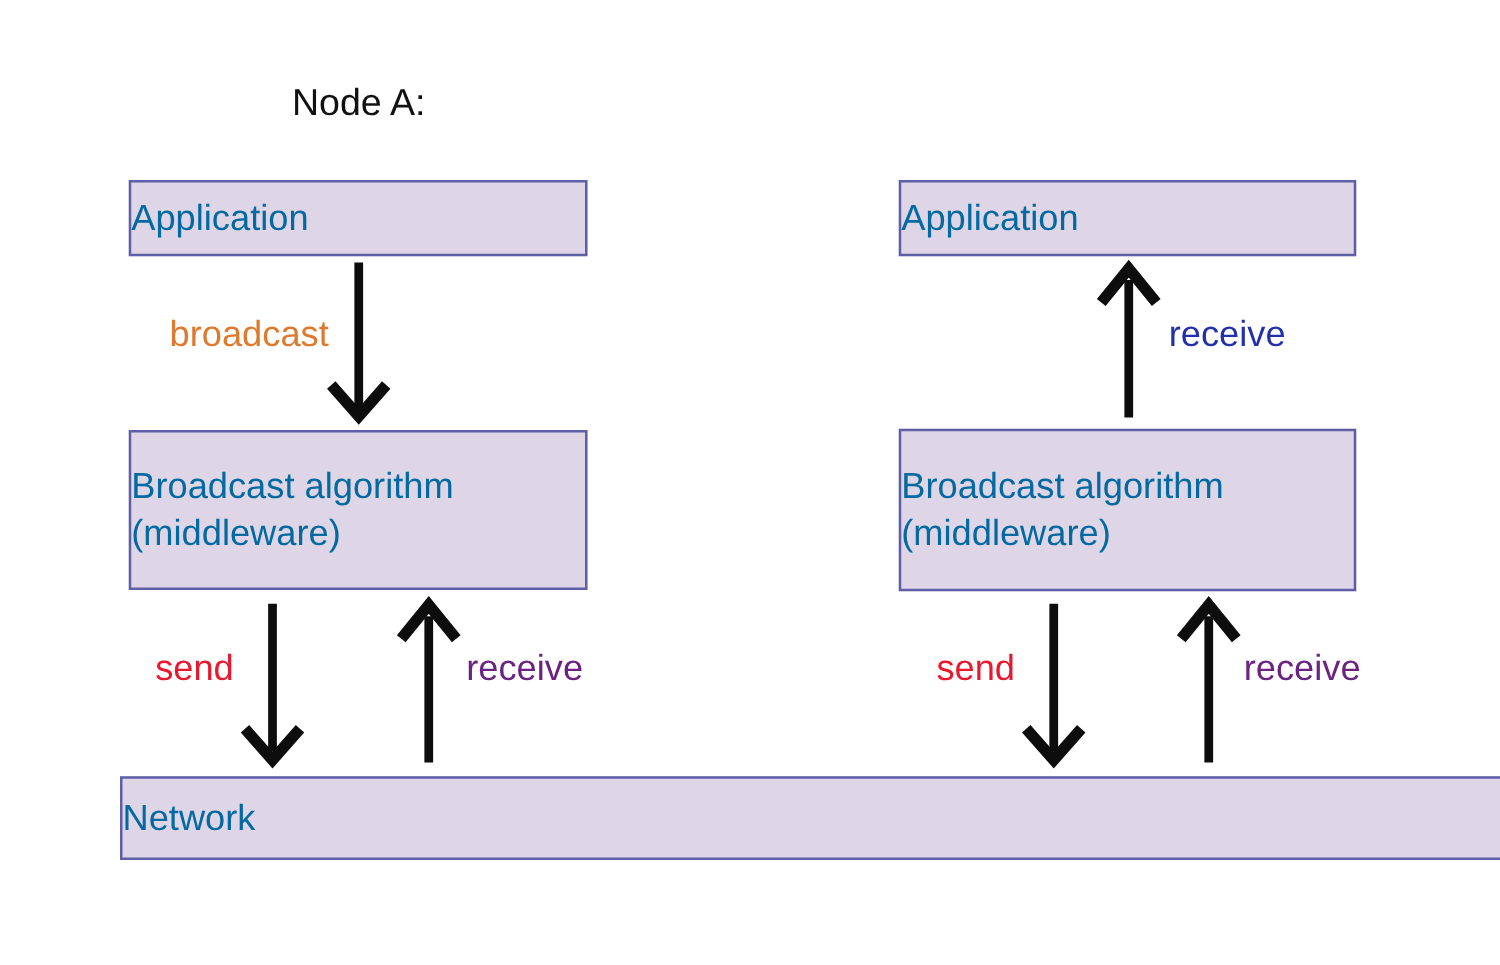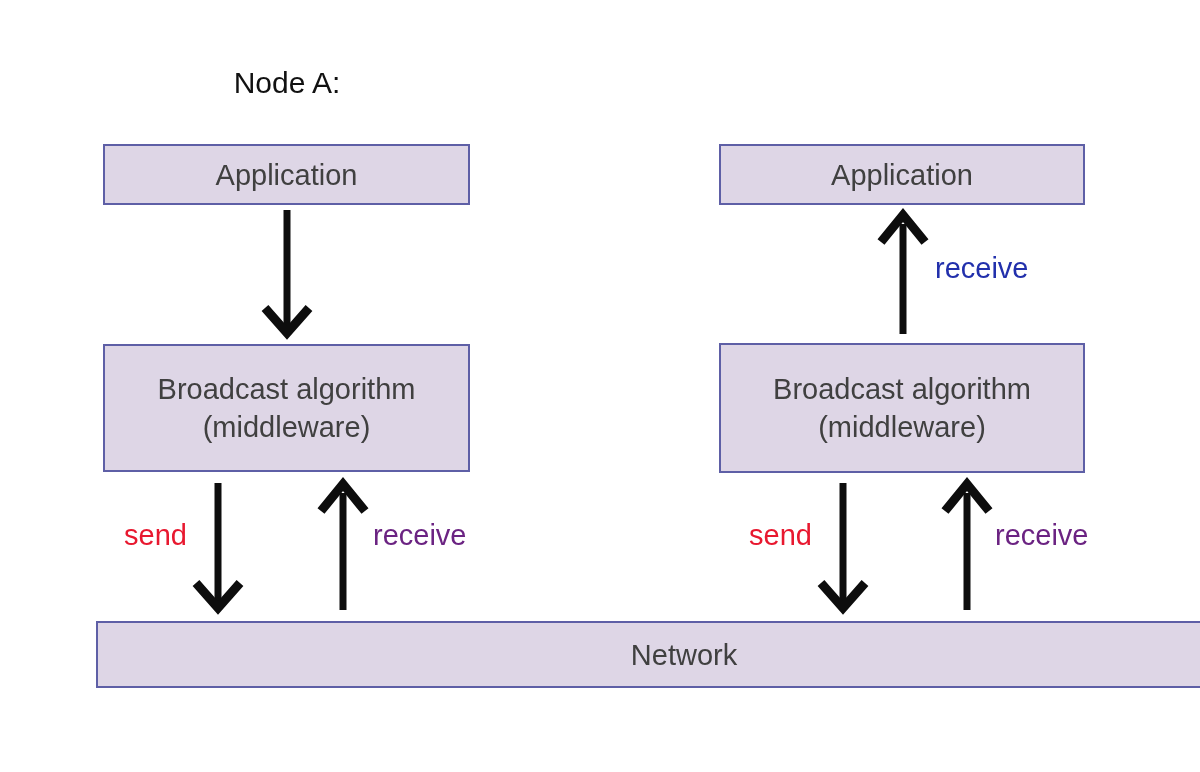--- a/index.html
+++ b/index.html
@@ -45,24 +45,24 @@
   }
   .title-a { left: 137px; }
   .title-b { left: 753px; }
   .box {
     position: absolute;
     background: var(--box-fill, #ded6e6);
     border: 2px solid var(--box-border, #5e5fa6);
     box-sizing: border-box;
     display: flex;
     flex-direction: column;
-    align-items: center;
+    align-items: flex-start;
     justify-content: center;
     font-size: 29px;
-    color: #404040;
+    color: #0369a1;
     text-align: center;
     line-height: 38px;
   }
   .app-a { left: 103px; top: 144px; width: 367px; height: 61px; }
   .app-b { left: 719px; top: 144px; width: 366px; height: 61px; }
   .mw-a  { left: 103px; top: 344px; width: 367px; height: 128px; }
   .mw-b  { left: 719px; top: 343px; width: 366px; height: 130px; }
   .network { left: 96px; top: 621px; width: 1176px; height: 67px; }
   .lbl {
     position: absolute;
@@ -123,19 +123,20 @@
   </div>
   <div class="box mw-b">
     <span>Broadcast algorithm</span>
     <span>(middleware)</span>
   </div>
 
   <div class="box network">
     <span>Network</span>
   </div>
 
+  <div class="lbl lbl-broadcast">broadcast</div>
   <div class="lbl lbl-deliver">receive</div>
   <div class="lbl lbl-send-a">send</div>
   <div class="lbl lbl-receive-a">receive</div>
   <div class="lbl lbl-send-b">send</div>
   <div class="lbl lbl-receive-b">receive</div>
 
 </div>
 
 </body></html>

